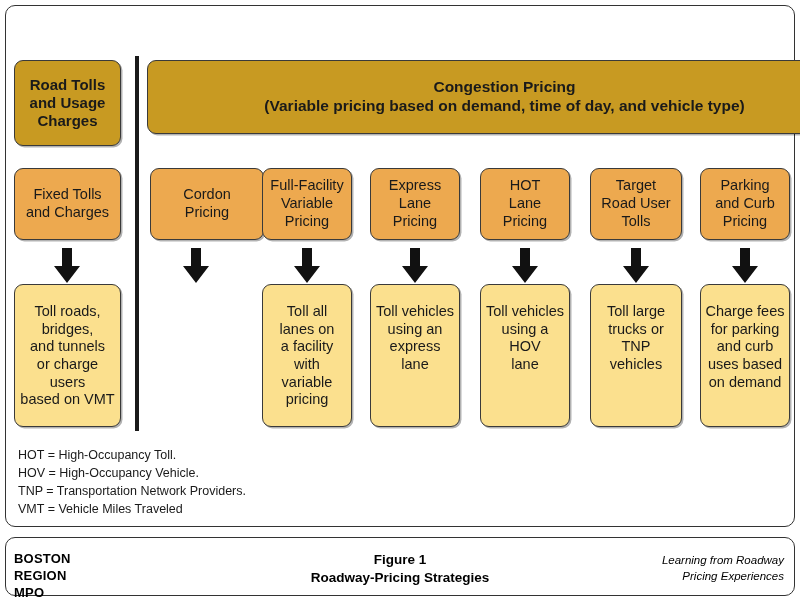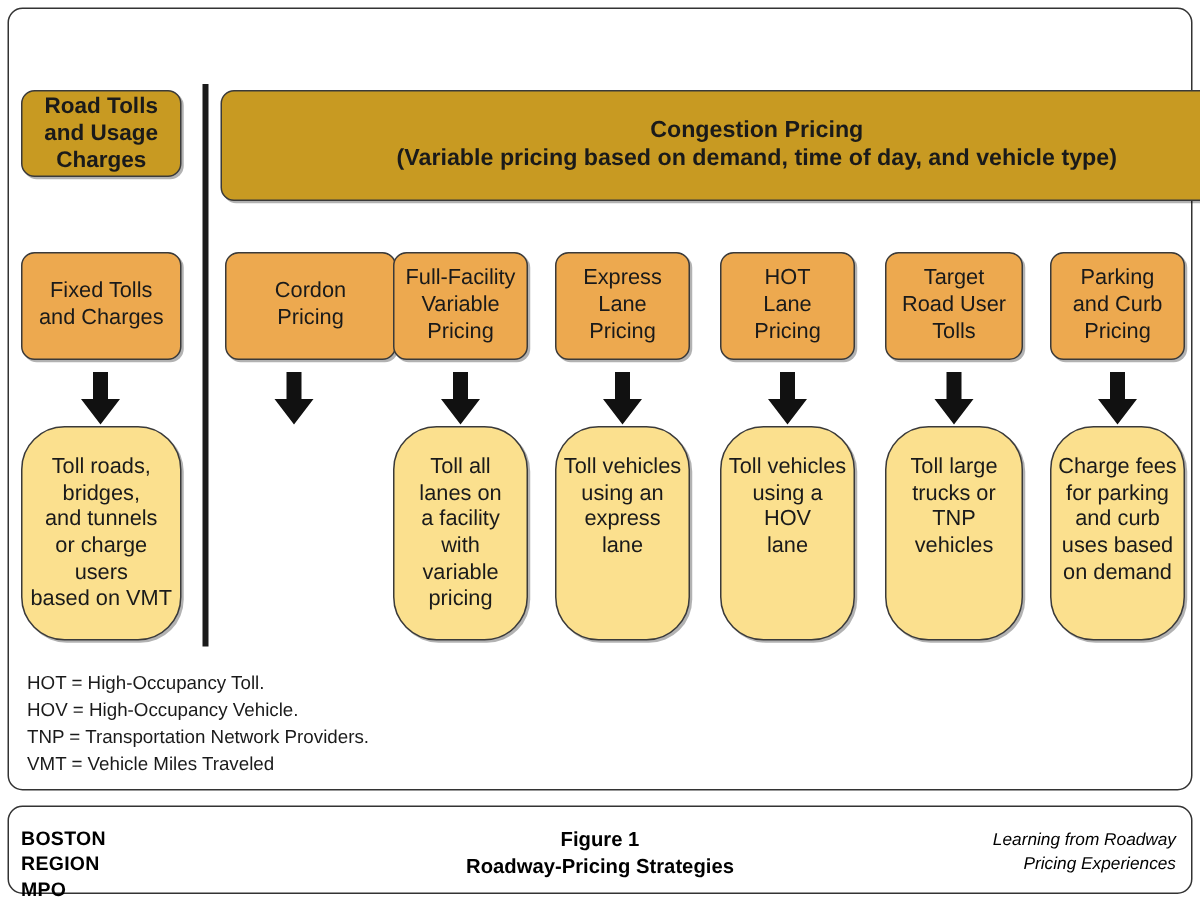--- a/index.html
+++ b/index.html
@@ -69,21 +69,20 @@
     font-size: 14.5px;
     font-weight: normal;
   }
 
   .node.level-desc {
     background: #fbe08e;
     font-size: 14.5px;
     font-weight: normal;
     align-items: flex-start;
     padding-top: 18px;
-    border-radius: 29px;
   }
 
   .node .lines { white-space: pre-line; display: block; }
 
   
   .arrow {
     position: absolute;
     width: 30px;
     height: 36px;
   }
@@ -138,21 +137,21 @@
 </style>
 </head>
 <body>
 
 <div id="figure">
 
   <div class="panel" id="main-panel"></div>
 
   <div id="group-divider"></div>
 
-  <div class="node level-head" style="left:14px; top:60px; width:107px; height:58px;">
+  <div class="node level-head" style="left:14px; top:60px; width:107px; height:86px;">
     <span class="lines">Road Tolls
 and Usage
 Charges</span>
   </div>
 
   <div class="node level-head wide" style="left:147px; top:60px; width:715px; height:74px;">
     <span class="lines">Congestion Pricing
 (Variable pricing based on demand, time of day, and vehicle type)</span>
   </div>
 

